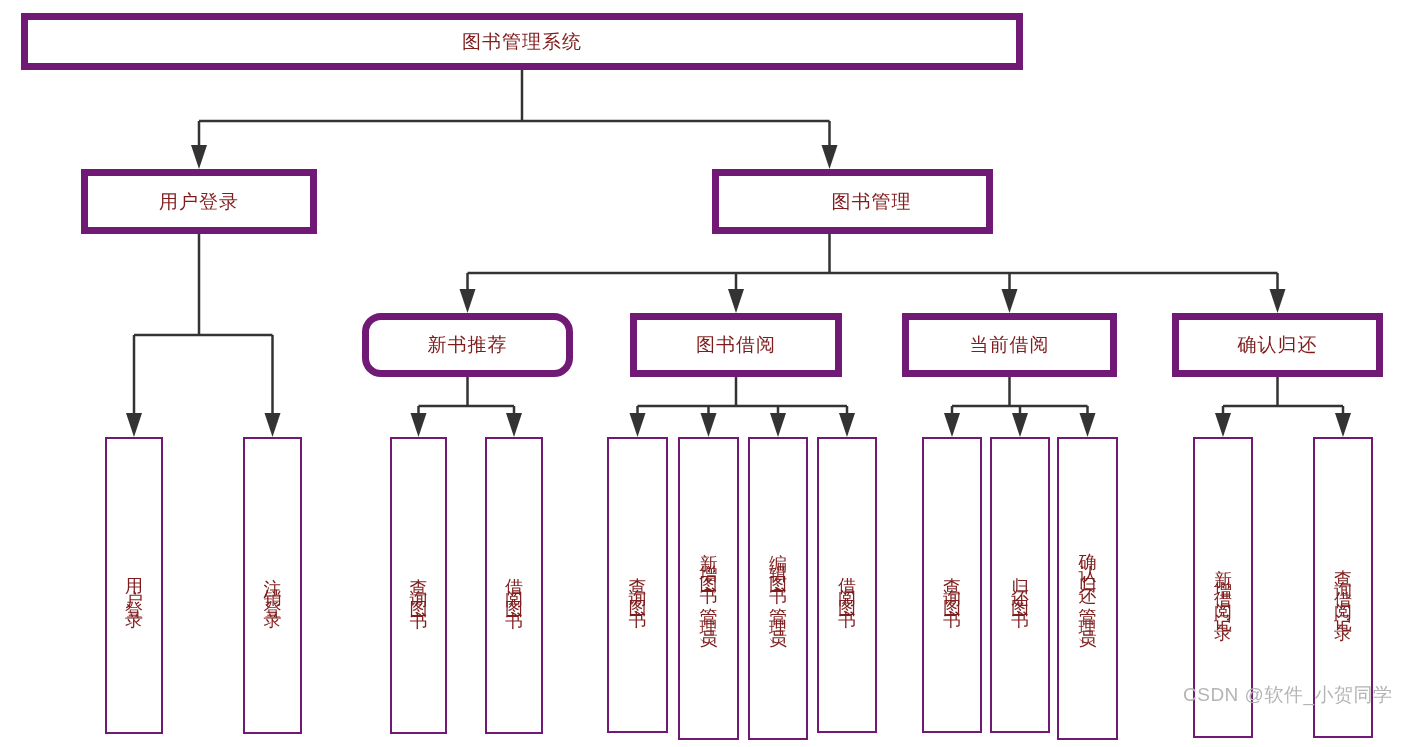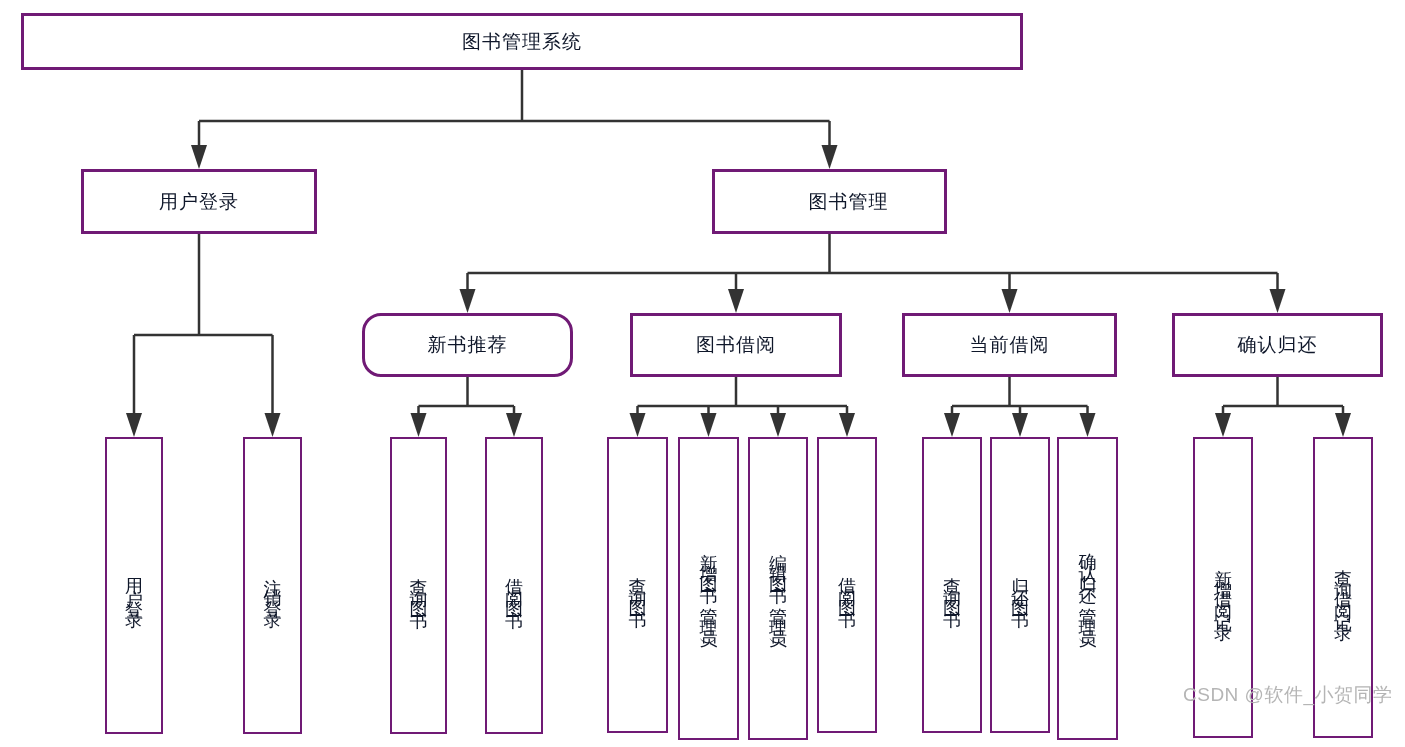--- a/index.html
+++ b/index.html
@@ -5,23 +5,23 @@
   html,body{margin:0;padding:0;}
   body{
     width:1405px;height:747px;position:relative;overflow:hidden;
     background:#ffffff;
     font-family:"Liberation Sans","DejaVu Sans",sans-serif;
   }
   #canvas{position:absolute;left:0;top:0;width:1405px;height:747px;}
   svg.wires{position:absolute;left:0;top:0;z-index:1;}
   .node{
     position:absolute;box-sizing:border-box;z-index:2;
-    background:#ffffff;border:3px solid #701a75;
+    background:#ffffff;border:7px solid #701a75;
     display:flex;align-items:center;justify-content:center;
-    color:#0f172a;
+    color:#7f1d1d;
   }
   .h{font-size:19px;letter-spacing:1px;}
   .leaf{
     border-width:2.5px;
     writing-mode:vertical-rl;text-orientation:mixed;
     font-size:18px;letter-spacing:11px;line-height:1;
   }
   .watermark{
     position:absolute;z-index:5;left:1183px;top:682px;
     font-size:19px;color:#b5b5b5;letter-spacing:0.5px;white-space:nowrap;
@@ -83,21 +83,21 @@
       <polygon points="1079.5,413 1095.5,413 1087.5,437" fill="#333333"></polygon>
       <line x1="1223" y1="406" x2="1223" y2="417" stroke="#333333" stroke-width="2.5"></line>
       <polygon points="1215,413 1231,413 1223,437" fill="#333333"></polygon>
       <line x1="1343" y1="406" x2="1343" y2="417" stroke="#333333" stroke-width="2.5"></line>
       <polygon points="1335,413 1351,413 1343,437" fill="#333333"></polygon>
     </svg>
 
   <div class="node h" style="left:21px;top:13px;width:1002px;height:57px;">图书管理系统</div>
 
   <div class="node h" style="left:81px;top:169px;width:236px;height:65px;">用户登录</div>
-  <div class="node h" style="left:712px;top:169px;width:235px;height:65px;padding-left:38px;">图书管理</div>
+  <div class="node h" style="left:712px;top:169px;width:281px;height:65px;padding-left:38px;">图书管理</div>
 
   <div class="node h" style="left:362px;top:313px;width:211px;height:64px;border-radius:19px;">新书推荐</div>
   <div class="node h" style="left:902px;top:313px;width:215px;height:64px;">当前借阅</div>
   <div class="node h" style="left:630px;top:313px;width:212px;height:64px;">图书借阅</div>
   <div class="node h" style="left:1172px;top:313px;width:211px;height:64px;">确认归还</div>
 
   <div class="node leaf" style="left:105px;top:437px;width:58px;height:297px;">用户登录</div>
   <div class="node leaf" style="left:243px;top:437px;width:59px;height:297px;">注销登录</div>
 
   <div class="node leaf" style="left:390px;top:437px;width:57px;height:297px;">查询图书</div>

